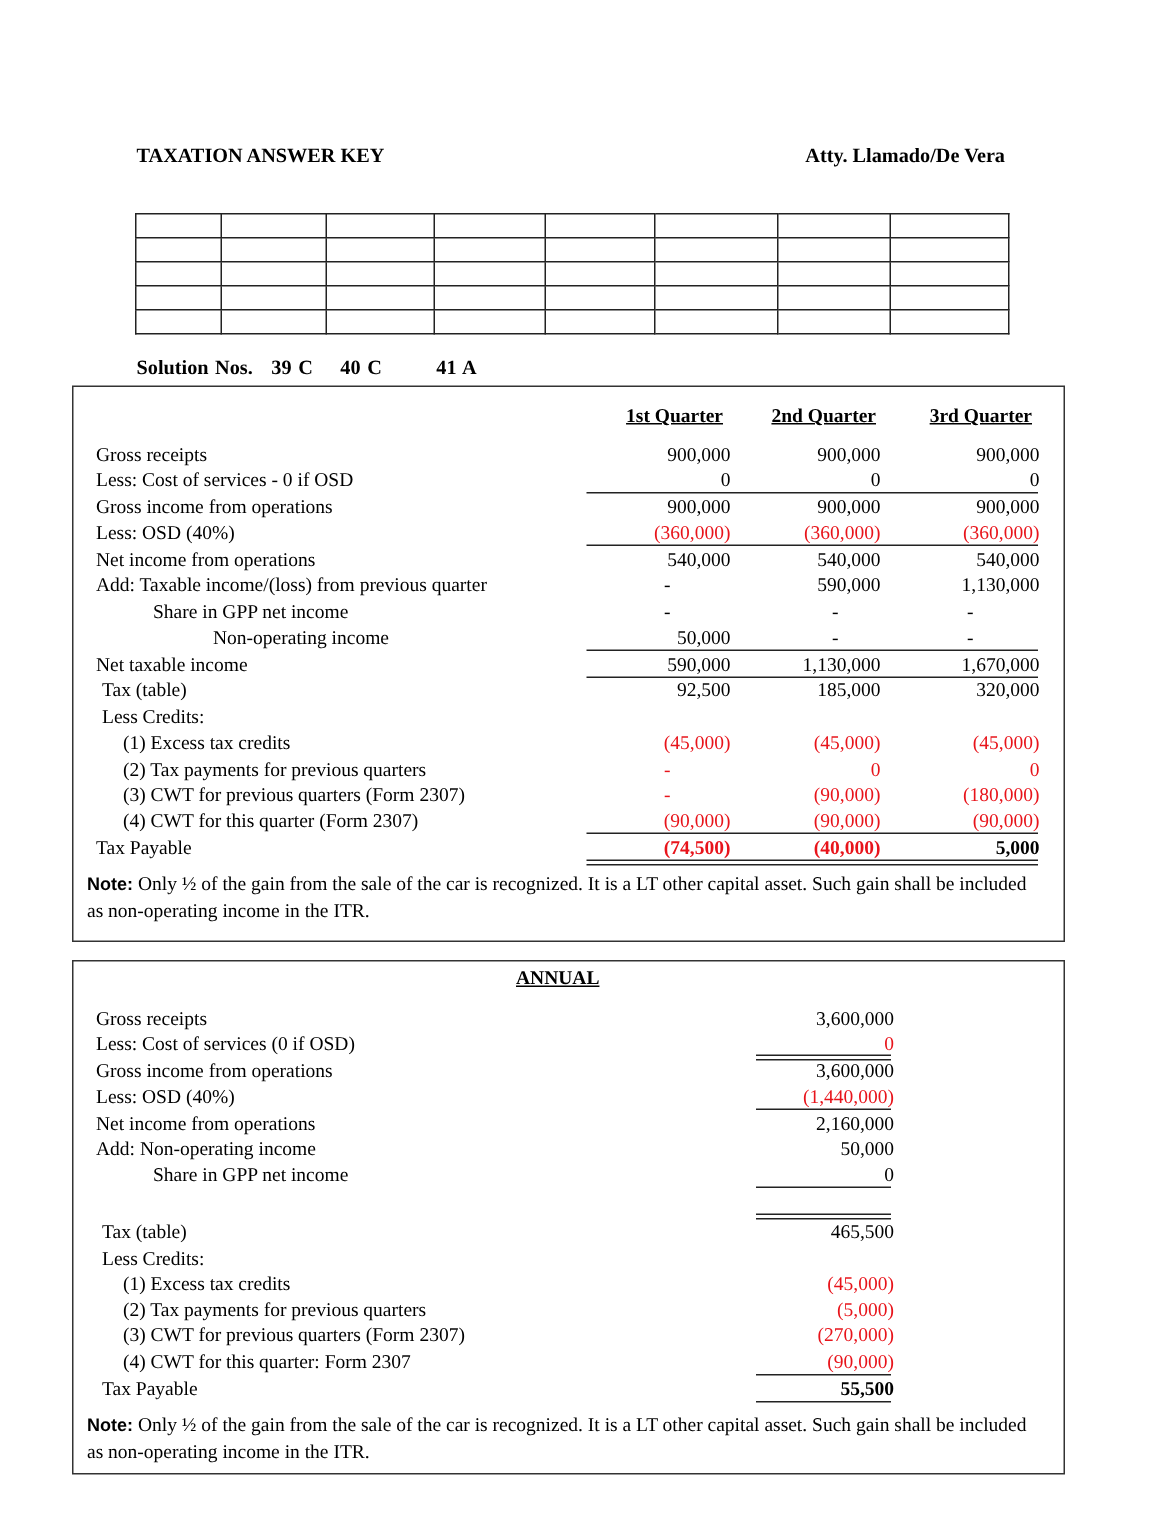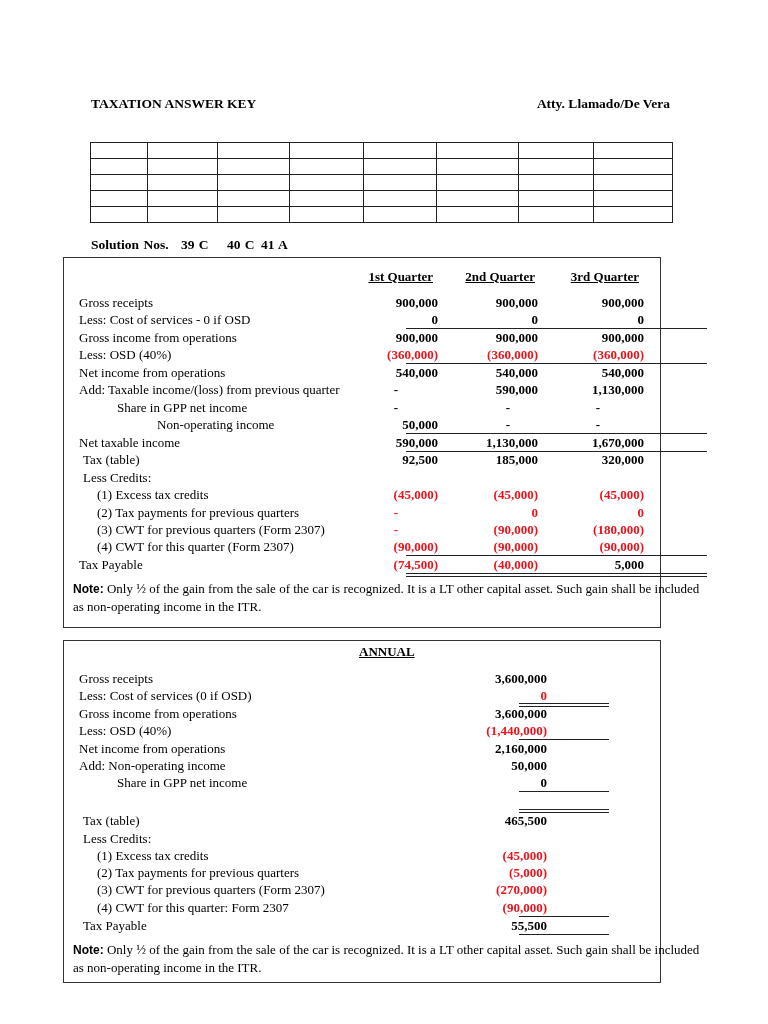--- a/index.html
+++ b/index.html
@@ -11,28 +11,28 @@
     .abs { position: absolute; }
     .hdr { font-weight: bold; font-size: 13.5px; top: 96px; }
     .grid-table {
       position: absolute; left: 90px; top: 142px; width: 582px; height: 79px;
       border-collapse: collapse; table-layout: fixed;
     }
     .grid-table td { border: 1.3px solid #222; padding: 0; height: 15px; }
     .solution { left: 91px; top: 237px; font-weight: bold; font-size: 13.5px; word-spacing: 1px; }
     .solution span { margin-left: 8px; }
     .box {
-      position: absolute; left: 63px; width: 598px;
+      position: absolute; left: 48px; width: 662px;
       border: 1.5px solid #333; box-sizing: border-box;
     }
     .row {
       position: absolute; left: 0; height: 17px; font-size: 13px; line-height: 17px; white-space: nowrap;
     }
     .lbl { position: absolute; white-space: nowrap; }
-    .val { position: absolute; text-align: right; white-space: nowrap; font-weight: bold; }
+    .val { position: absolute; text-align: right; white-space: nowrap; }
     .red { color: #e8141b; }
     .bold { font-weight: bold; }
     .qh { position: absolute; font-weight: bold; font-size: 13px; text-decoration: underline; white-space: nowrap; text-align: right; }
     .rule { position: absolute; height: 0; border-top: 1.3px solid #222; }
     .rule2 { position: absolute; height: 2px; border-top: 1.3px solid #222; border-bottom: 1.3px solid #222; }
     .note { position: absolute; font-size: 13px; line-height: 17px; }
     .note b { font-family: "Liberation Sans", "DejaVu Sans", sans-serif; font-size: 12px; }
     .annual-title { position: absolute; font-weight: bold; font-size: 13px; text-decoration: underline; }
   </style>
 </head>
@@ -103,21 +103,21 @@
         <td></td>
         <td></td>
       </tr>
   </tbody>
 </table>
 
 <div class="abs solution">
   <span style="margin-left:0">Solution Nos.</span>
   <span>39 C</span>
   <span style="margin-left:14px">40 C</span>
-  <span style="margin-left:2px">41 A</span>
+  <span style="margin-left:32px">41 A</span>
 </div>
 
 <div class="box" style="top:257px; height:371px;">
 
   <div class="qh" style="right:227px; top:11px;">1st Quarter</div>
   <div class="qh" style="right:125px; top:11px;">2nd Quarter</div>
   <div class="qh" style="right:21px; top:11px;">3rd Quarter</div>
 
   <div class="row" style="top:36px; width:100%;">
     <span class="lbl" style="left:15px;">Gross receipts</span>

